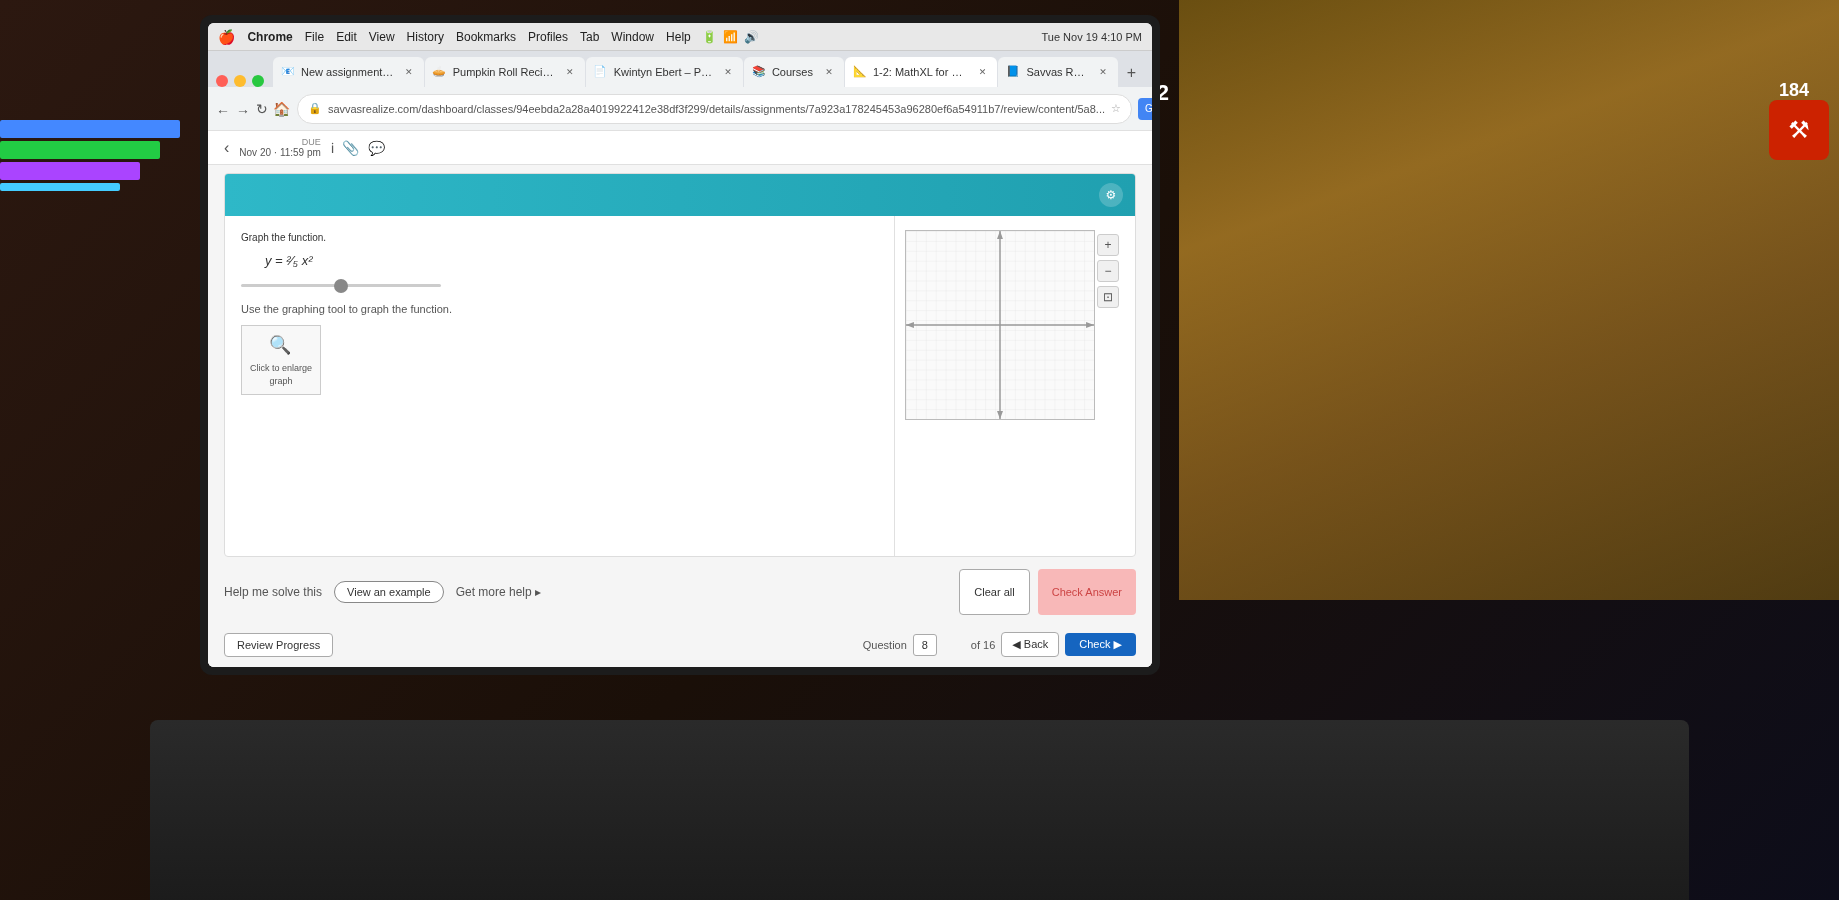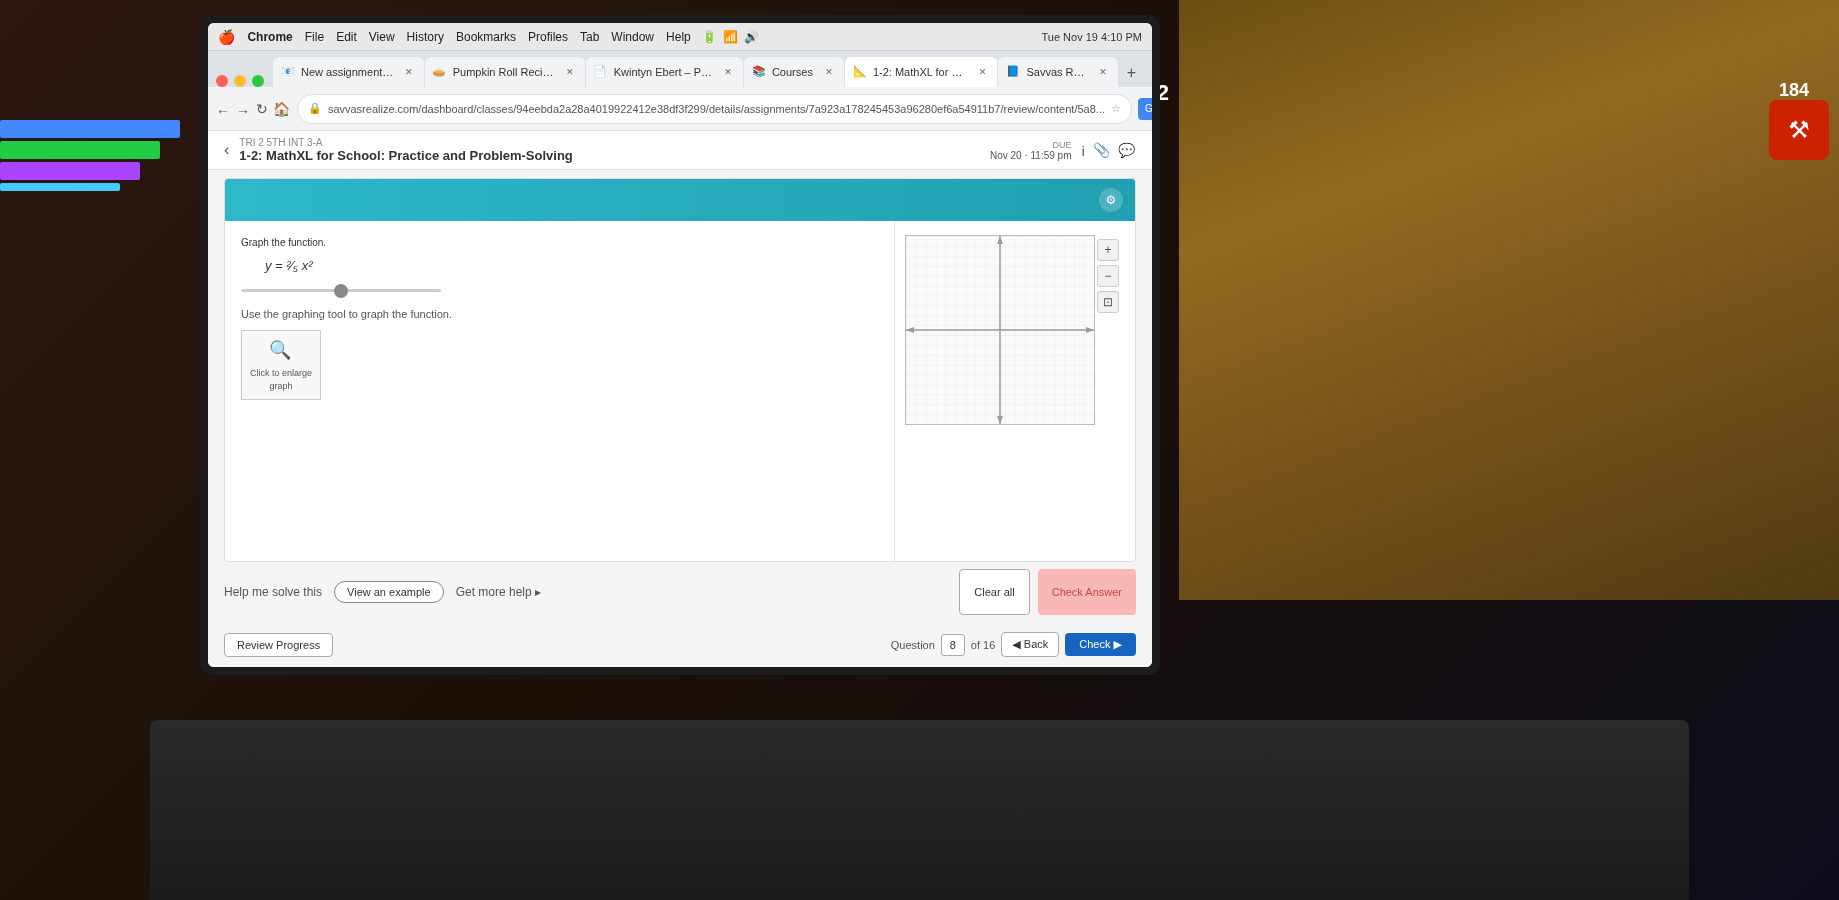--- a/index.html
+++ b/index.html
@@ -467,21 +467,21 @@
     .question-num {
       width: 24px; height: 22px;
       border: 1px solid #aaa;
       border-radius: 3px;
       background: #fff;
       text-align: center;
       font-size: 11px;
       color: #333;
       display: flex; align-items: center; justify-content: center;
     }
-    .of-total { font-size: 11px; color: #555; }
+    .of-total { font-size: 11px; color: #555; margin-left: 28px; }
     .back-nav-btn {
       border: 1px solid #aaa;
       border-radius: 4px;
       padding: 5px 10px;
       font-size: 11px;
       background: #fff;
       cursor: pointer;
       color: #333;
       display: flex; align-items: center; gap: 4px;
     }
@@ -620,24 +620,20 @@
         <div class="chrome-ext-icons">
           <div class="ext-icon" style="background:#4285f4;color:#fff;font-size:10px;">G</div>
 
         </div>
       </div>
 
       <div class="page-content">
 
         <div class="assignment-header">
           <span class="back-btn">‹</span>
-          <div class="assignment-info">
-            <div class="assignment-breadcrumb">TRI 2 5TH INT 3-A</div>
-            <div class="assignment-title">1-2: MathXL for School: Practice and Problem-Solving</div>
-          </div>
           <div class="assignment-due">
             <div class="due-label">DUE</div>
             <div>Nov 20 · 11:59 pm</div>
           </div>
           <div class="header-icons">
             <span class="header-icon">ℹ</span>
             <span class="header-icon">📎</span>
             <span class="header-icon">💬</span>
           </div>
         </div>

